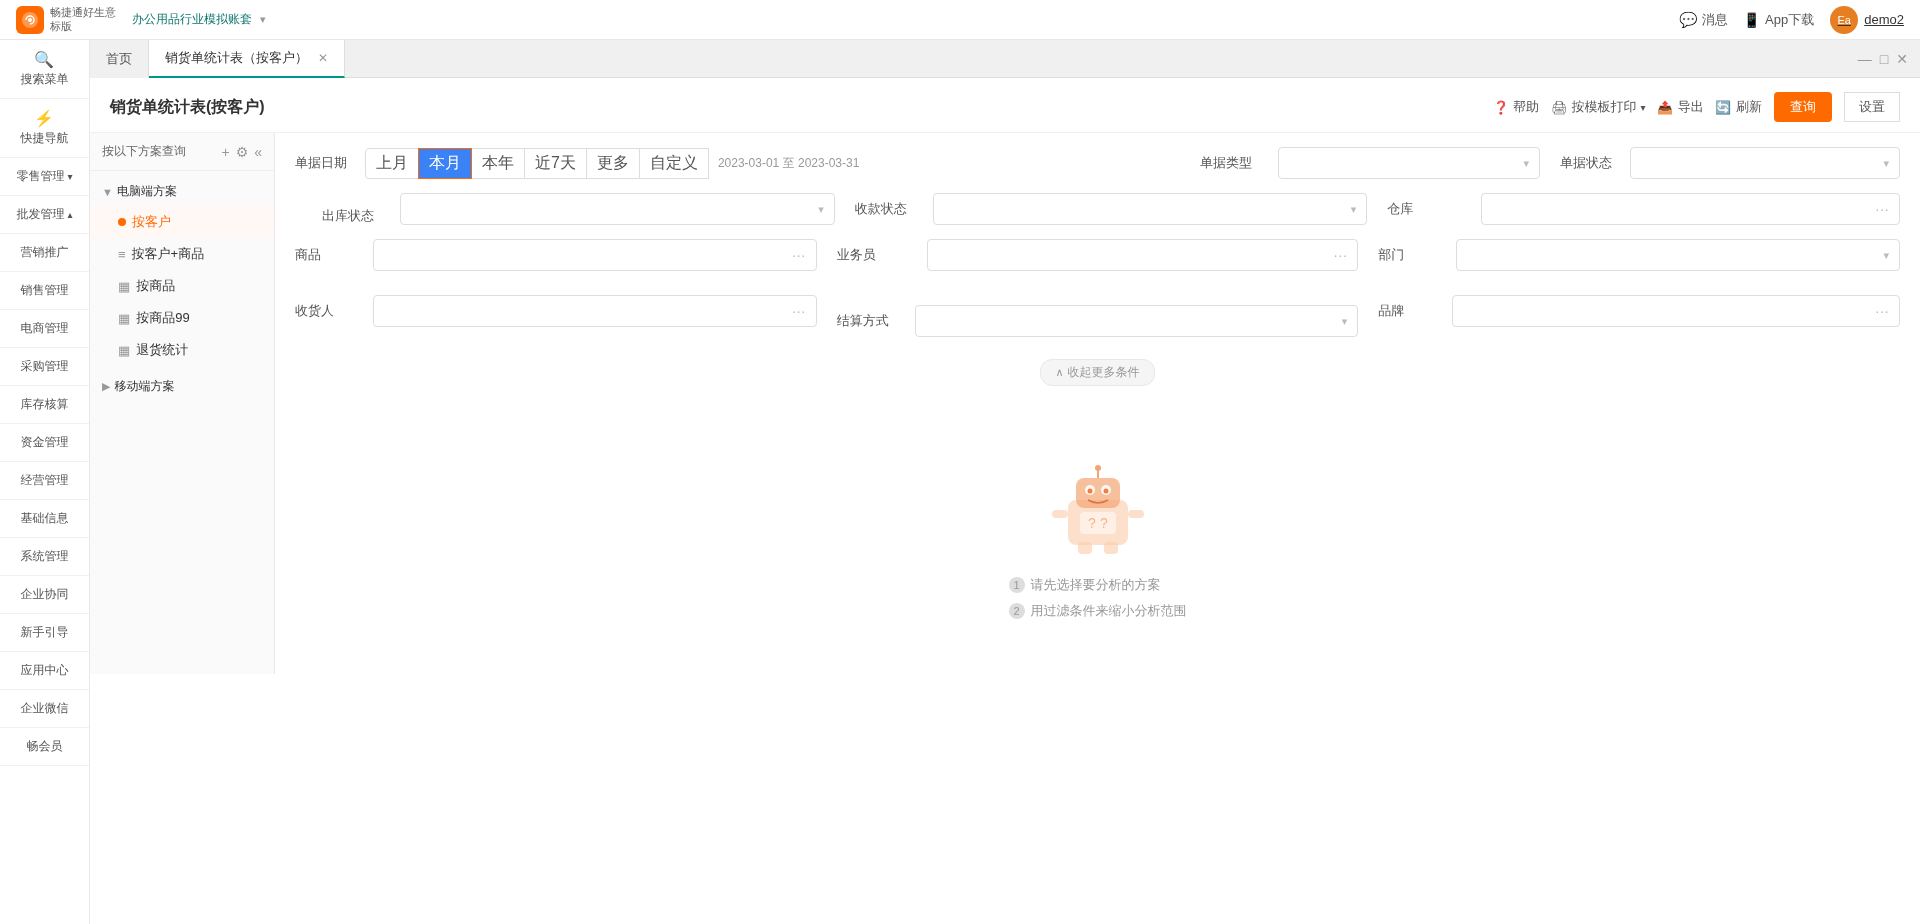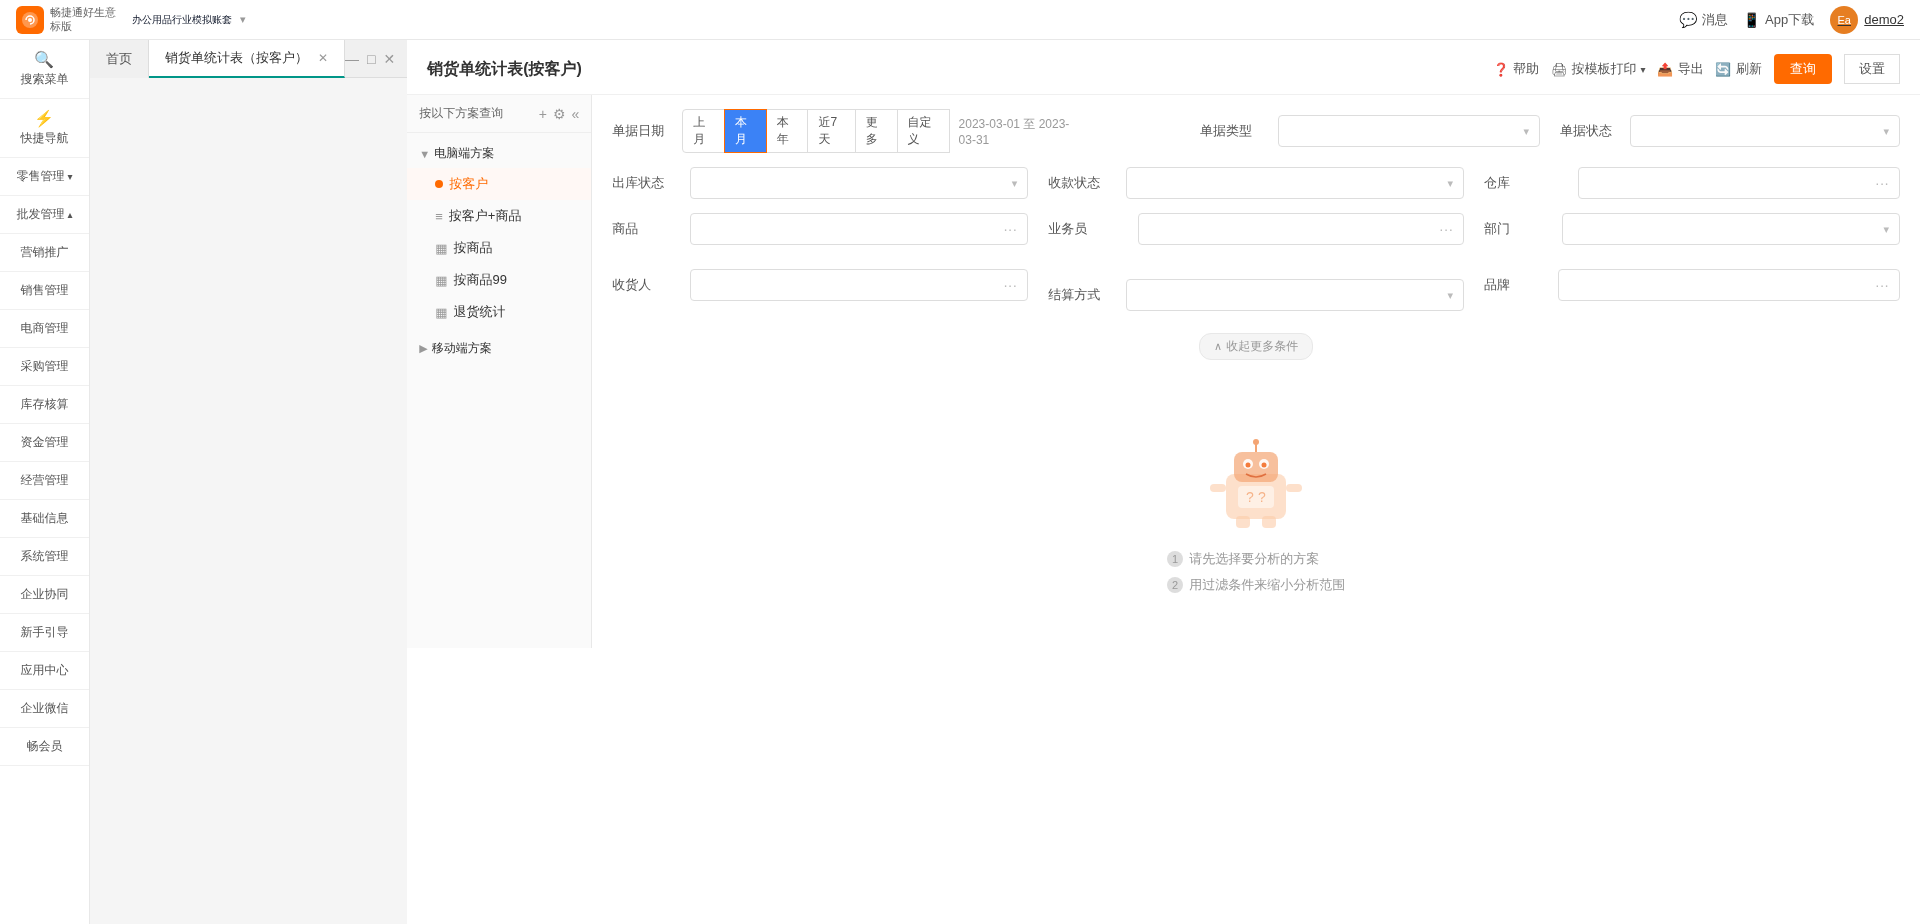--- a/index.html
+++ b/index.html
@@ -111,21 +111,21 @@
       align-items: center;
       justify-content: center;
       gap: 3px;
       padding: 10px 4px;
     }
 
     
     .content-area {
       flex: 1;
       display: flex;
-      flex-direction: row;
+      flex-direction: column;
       overflow: hidden;
     }
 
     
     .tab-bar {
       height: 38px;
       background: #f0f0f0;
       display: flex;
       align-items: center;
       border-bottom: 1px solid #ddd;
@@ -308,21 +308,21 @@
       flex-shrink: 0;
     }
     .filter-date-group {
       display: flex;
       align-items: center;
       gap: 0;
       flex: 1;
     }
     .date-option {
       padding: 4px 10px;
-      font-size: 12px;
+      font-size: 16px;
       color: #555;
       cursor: pointer;
       border: 1px solid #ddd;
       margin-right: -1px;
       background: #fff;
     }
     .date-option:first-child { border-radius: 4px 0 0 4px; }
     .date-option:last-child { border-radius: 0 4px 4px 0; }
     .date-option.active {
       background: #3b82f6;
@@ -427,21 +427,21 @@
           <circle cx="9" cy="9" r="8" fill="#fff" opacity="0.3"></circle>
           <path d="M5 9c0-2.2 1.8-4 4-4s4 1.8 4 4-1.8 4-4 4" stroke="#fff" stroke-width="1.5" fill="none"></path>
           <circle cx="9" cy="9" r="2" fill="#fff"></circle>
         </svg>
       </div>
       <div class="logo-text">
         <div>畅捷通好生意</div>
         <div>标版</div>
       </div>
     </div>
-    <span style="color:#0f172a;font-size:10px;margin-left:8px;">办公用品行业模拟账套</span>
+    <span style="color:#0f766e;font-size:12px;margin-left:8px;">办公用品行业模拟账套</span>
     <span style="color:#999;cursor:pointer;font-size:11px;">▾</span>
   </div>
   <div class="top-header-right">
     <div class="header-action">
       <span style="font-size:15px;">💬</span>
       <span>消息</span>
     </div>
     <div class="header-action">
       <span style="font-size:14px;">📱</span>
       <span>App下载</span>
@@ -631,21 +631,21 @@
             <div style="display:flex;align-items:center;width:340px;margin-left:20px;">
               <span class="filter-label">单据状态</span>
               <div class="filter-select">
                 <span></span>
                 <span class="sel-arrow">▾</span>
               </div>
             </div>
           </div>
 
           <div class="filter-row">
-            <div style="display:flex;align-items:center;gap:8px;flex:1;">
+            <div style="display:flex;align-items:flex-end;gap:8px;flex:1;margin-left:27px;">
               <span class="filter-label">出库状态</span>
               <div class="filter-select">
                 <span></span>
                 <span class="sel-arrow">▾</span>
               </div>
             </div>
             <div style="display:flex;align-items:center;gap:8px;flex:1;margin-left:20px;">
               <span class="filter-label">收款状态</span>
               <div class="filter-select">
                 <span></span>

